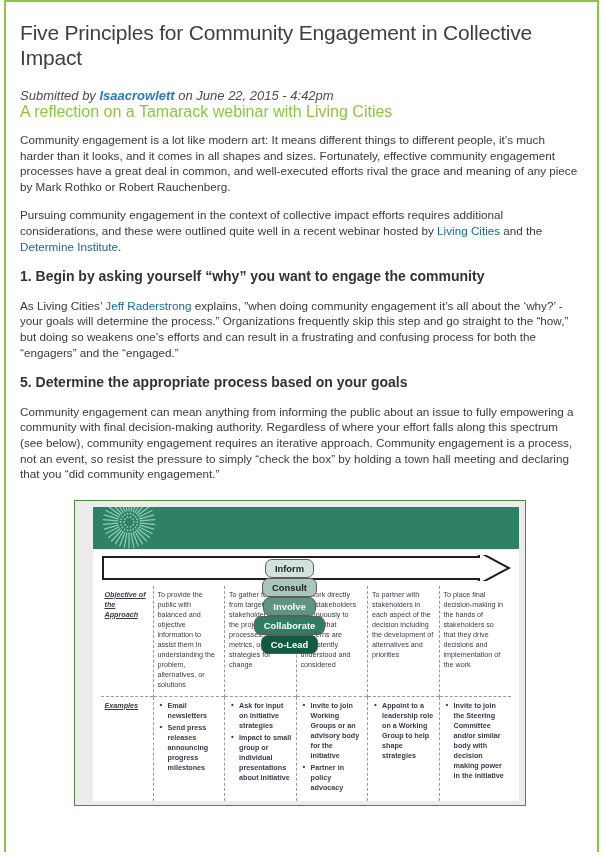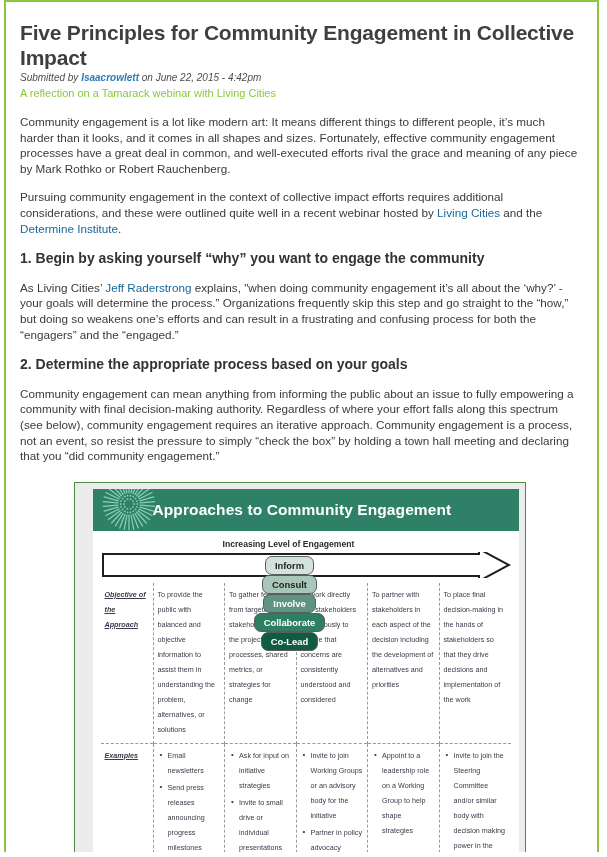--- a/index.html
+++ b/index.html
@@ -33,40 +33,41 @@
     background: #ffffff;
     overflow: hidden;
   }
   .content {
     padding: 14px 18px 0 14px;
   }
 
   h1.post-title {
     font-size: 21px;
     line-height: 25px;
-    font-weight: bold;
+    font-weight: normal;
     color: #3f3f3f;
     margin: 4px 0 0 0;
     letter-spacing: -0.2px;
   }
 
   .submitted {
-    font-size: 10px;
+    margin-top: 18px;
+    font-size: 13px;
     font-style: italic;
     color: #4c4c4c;
     line-height: 15px;
   }
   .submitted a {
     color: #2b7bb9;
     text-decoration: none;
     font-weight: bold;
     font-style: italic;
   }
   .subtitle {
-    font-size: 11px;
+    font-size: 16px;
     color: #8cc63e;
     line-height: 15px;
     margin-top: 1px;
   }
 
   p.body {
     font-size: 11.7px;
     line-height: 15.6px;
     color: #3a3a3a;
     margin: 13px 0 0 0;
@@ -170,21 +171,21 @@
 
   table.matrix {
     width: 100%;
     border-collapse: collapse;
     table-layout: fixed;
   }
   table.matrix td {
     vertical-align: top;
     padding: 4px 4px 6px 4px;
     font-size: 7.2px;
-    line-height: 15px;
+    line-height: 10px;
     color: #3a3a4a;
     border-right: 1px dashed #9a9a9a;
   }
   table.matrix td:last-child { border-right: none; }
   table.matrix tr.row-objective td { height: 74px; }
   table.matrix tr.row-examples td {
     border-top: 1px dashed #9a9a9a;
     height: 92px;
   }
   td.rowlabel {
@@ -202,20 +203,21 @@
   }
   td ul {
     margin: 0;
     padding-left: 9px;
     list-style: none;
   }
   td ul li {
     position: relative;
     margin-bottom: 2px;
     padding-left: 1px;
+    font-weight: bold;
   }
   td ul li:before {
     content: "\2022";
     position: absolute;
     left: -7px;
     top: -1px;
     font-size: 8px;
   }
   td.obj-pad1 { padding-top: 2px; margin-left: 20px; }
   td.obj-pad2 { padding-top: 10px; }
@@ -249,21 +251,21 @@
 
       <p class="body">Community engagement is a lot like modern art: It means different things to different people, it’s much harder than it looks, and it comes in all shapes and sizes. Fortunately, effective community engagement processes have a great deal in common, and well-executed efforts rival the grace and meaning of any piece by Mark Rothko or Robert Rauchenberg.</p>
 
       <p class="body"><span>Pursuing community engagement in the context of collective impact efforts requires additional considerations, and these were outlined quite well in a recent webinar hosted by </span><a href="#">Living Cities</a><span> and the </span><a href="#">Determine Institute</a><span>.</span></p>
 
 
       <p class="heading">1. Begin by asking yourself “why” you want to engage the community</p>
 
       <p class="body"><span>As Living Cities’ </span><a href="#">Jeff Raderstrong</a><span> explains, "when doing community engagement it’s all about the ‘why?’ - your goals will determine the process.” Organizations frequently skip this step and go straight to the “how,” but doing so weakens one’s efforts and can result in a frustrating and confusing process for both the “engagers” and the “engaged.”</span></p>
 
-      <p class="heading">2.  Determine the appropriate process based on your goals</p>
+      <p class="heading">5.  Determine the appropriate process based on your goals</p>
 
       <p class="body">Community engagement can mean anything from informing the public about an issue to fully empowering a community with final decision-making authority. Regardless of where your effort falls along this spectrum (see below), community engagement requires an iterative approach. Community engagement is a process, not an event, so resist the pressure to simply “check the box” by holding a town hall meeting and declaring that you “did community engagement.”</p>
 
       <div class="infographic-wrap">
         <div class="infographic">
           <div class="slide">
 
             <div class="slide-header">
               <svg class="sunburst" viewBox="0 0 100 100">
                 <g id="burst" stroke="#8ccfb4" stroke-width="2.2" stroke-linecap="round">
@@ -326,26 +328,24 @@
                     <circle cx="35.90" cy="44.87" r="1.6"></circle>
                     <circle cx="38.51" cy="40.36" r="1.6"></circle>
                     <circle cx="42.50" cy="37.01" r="1.6"></circle>
                     <circle cx="47.40" cy="35.23" r="1.6"></circle>
                     <circle cx="52.60" cy="35.23" r="1.6"></circle>
                     <circle cx="57.50" cy="37.01" r="1.6"></circle>
                     <circle cx="61.49" cy="40.36" r="1.6"></circle>
                     <circle cx="64.10" cy="44.87" r="1.6"></circle>
                   </g>
               </svg>
-              <div class="slide-title">Approaches to Community Engagement</div>
             </div>
 
             <div class="slide-body">
 
-              <div class="increasing-label">Increasing Level of Engagement</div>
 
               <div class="arrow-row">
                 <svg class="arrow-shape" viewBox="0 0 410 26" preserveAspectRatio="none">
                   <path d="M2,2 L378,2 L378,-3 L408,13 L378,29 L378,24 L2,24 Z" fill="none" stroke="#1f1f1f" stroke-width="2" stroke-linejoin="miter"></path>
                 </svg>
                 <div class="pills" id="pill-row">
                     <div class="pill" style="background: rgb(210, 227, 220); color: rgb(31, 31, 31);">Inform</div>
                     <div class="pill" style="background: rgb(168, 199, 186); color: rgb(31, 31, 31);">Consult</div>
                     <div class="pill" style="background: rgb(95, 148, 128); color: rgb(255, 255, 255);">Involve</div>
                     <div class="pill" style="background: rgb(46, 127, 98); color: rgb(255, 255, 255);">Collaborate</div>
@@ -367,21 +367,21 @@
                       <td class="rowlabel">Examples</td>
                       <td class="ex-pad1">
                         <ul>
                           <li>Email newsletters</li>
                           <li>Send press releases announcing progress milestones</li>
                         </ul>
                       </td>
                       <td class="ex-pad2">
                         <ul>
                           <li>Ask for input on initiative strategies</li>
-                          <li>Invite to small drive or individual presentations about initiative</li>
+                          <li>Impact to small group or individual presentations about initiative</li>
                         </ul>
                       </td>
                       <td class="ex-pad3">
                         <ul>
                           <li>Invite to join Working Groups or  an advisory body for the initiative</li>
                           <li>Partner in policy advocacy</li>
                         </ul>
                       </td>
                       <td class="ex-pad4">
                         <ul>

